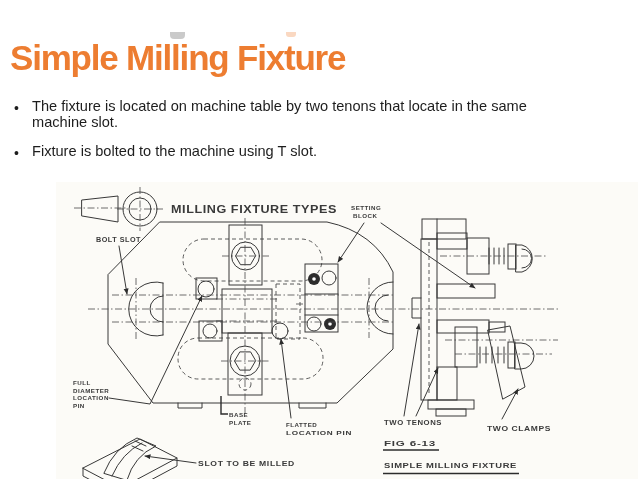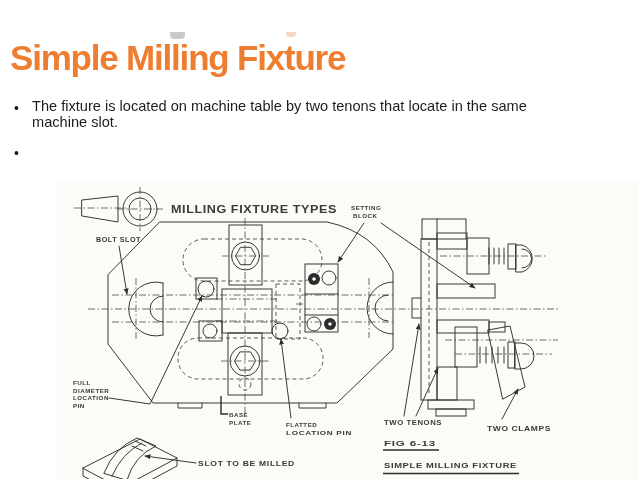--- a/index.html
+++ b/index.html
@@ -37,20 +37,21 @@
 
   <div class="title">Simple Milling Fixture</div>
 
   <div class="bullets">
     <div class="bullet-row">
       <div class="dot">•</div>
       <div class="btxt">The fixture is located on machine table by two tenons that locate in the same machine slot.</div>
     </div>
     <div class="bullet-row">
       <div class="dot">•</div>
+      <div class="btxt">Fixture is bolted to the machine using T slot.</div>
     </div>
   </div>
 
   <svg id="fig" width="638" height="479" viewBox="0 0 638 479">
     <defs>
       <marker id="ah" markerWidth="8" markerHeight="8" refX="5.5" refY="2.5" orient="auto">
         <path d="M0,0 L6,2.5 L0,5 Z" fill="#2c2c2c"></path>
       </marker>
     </defs>
 

